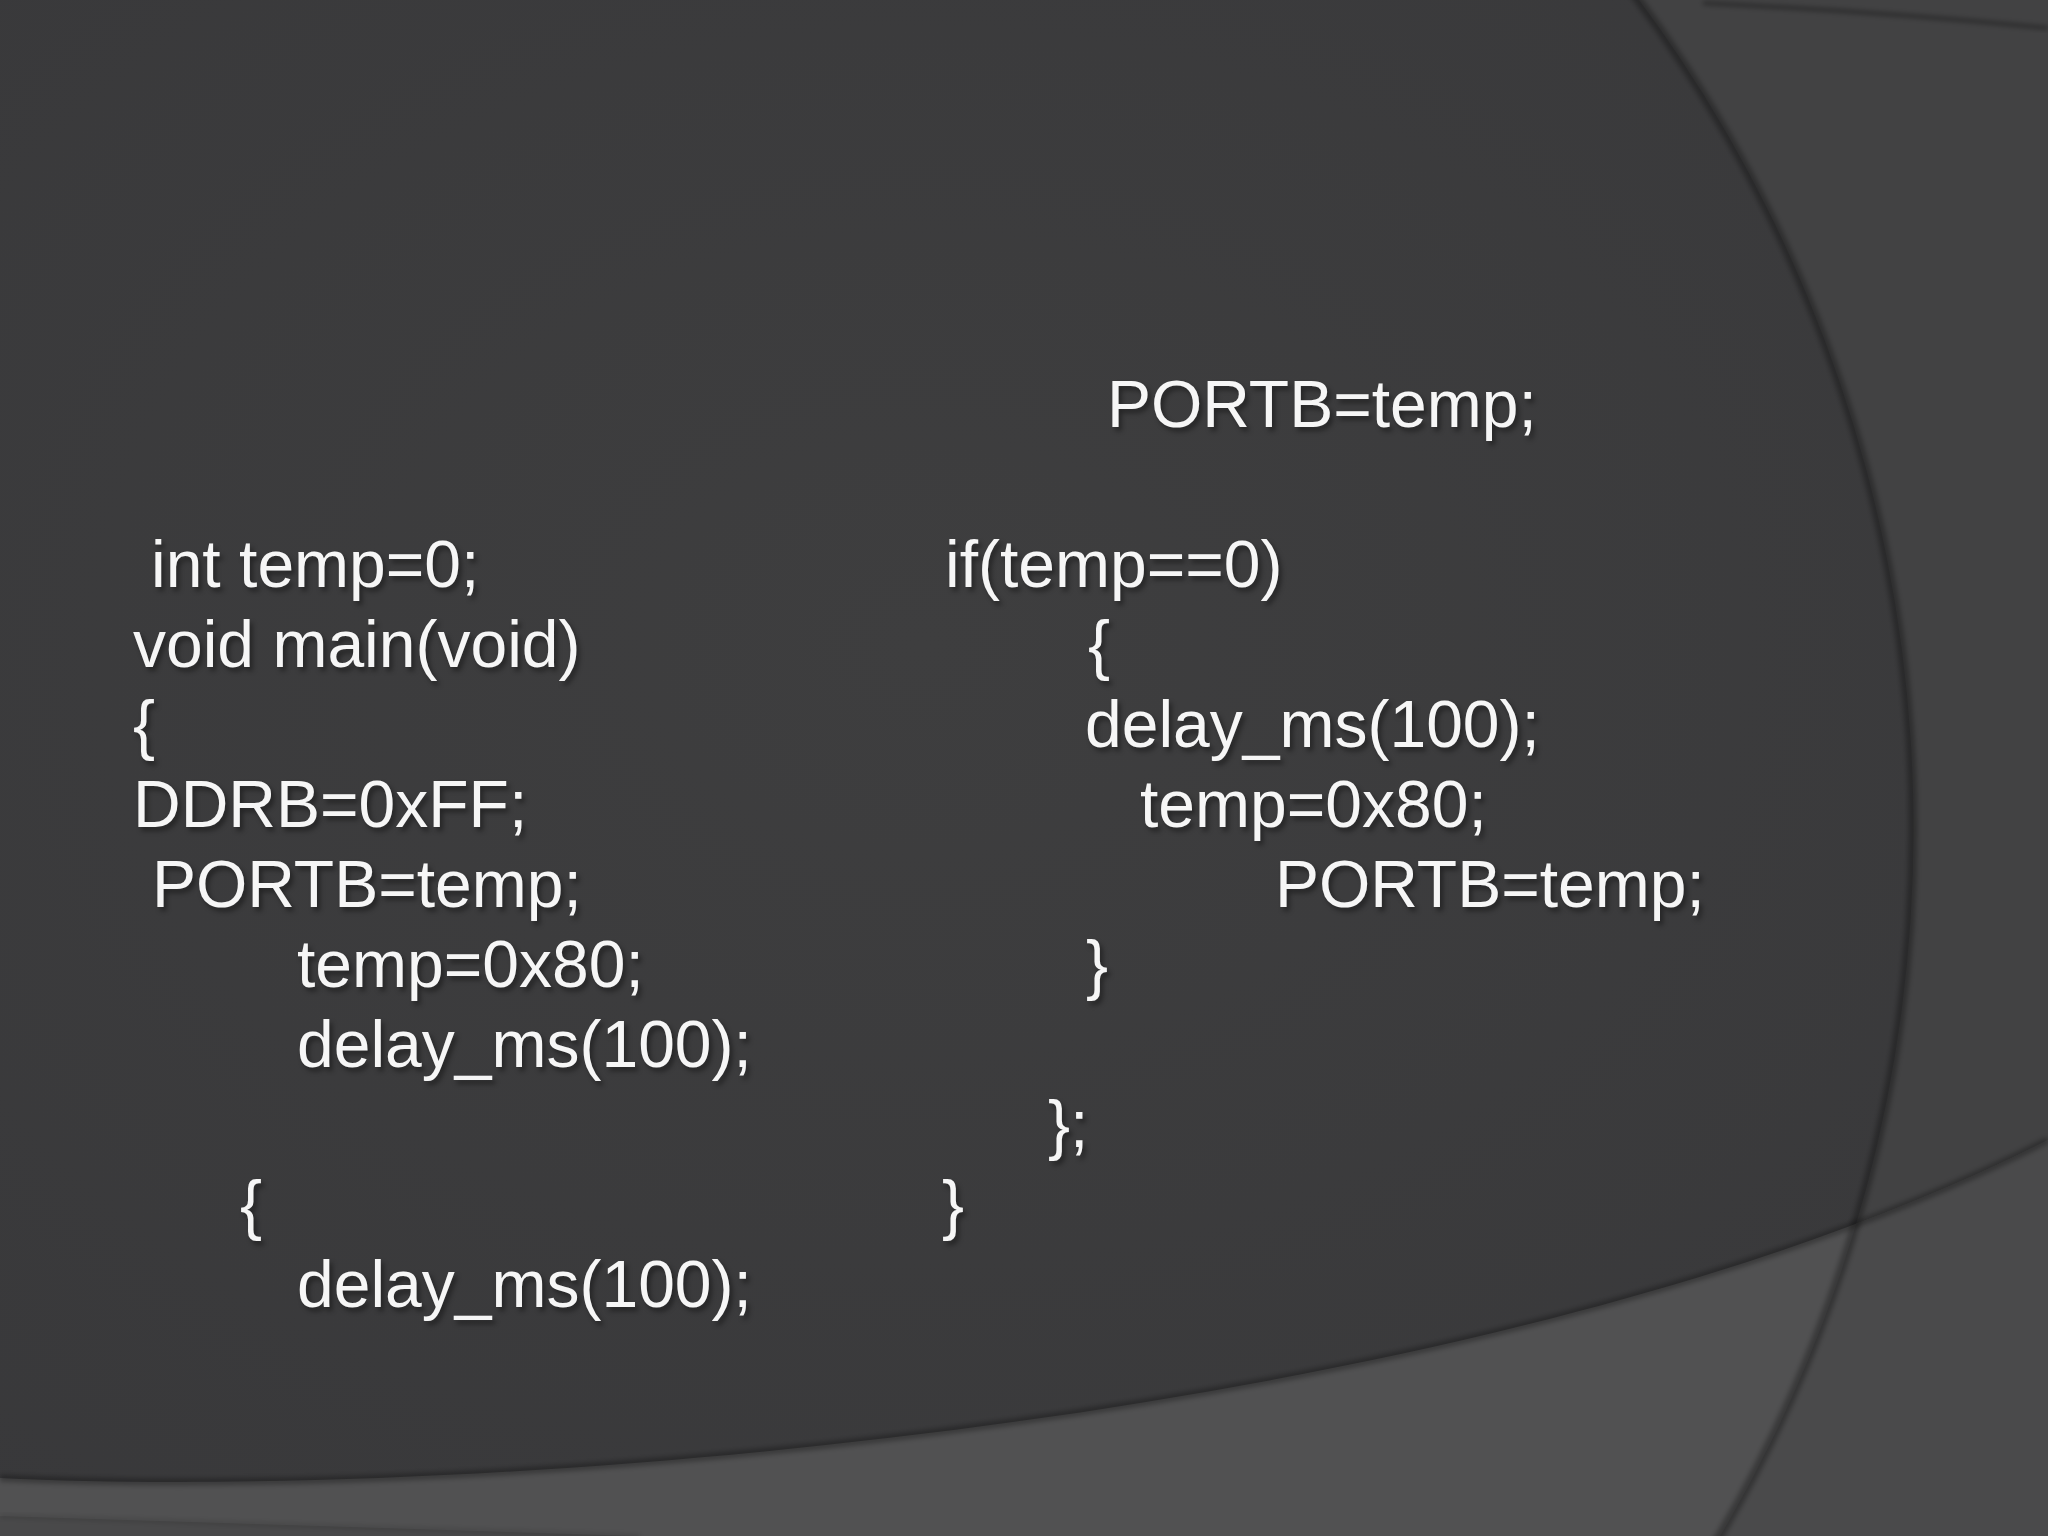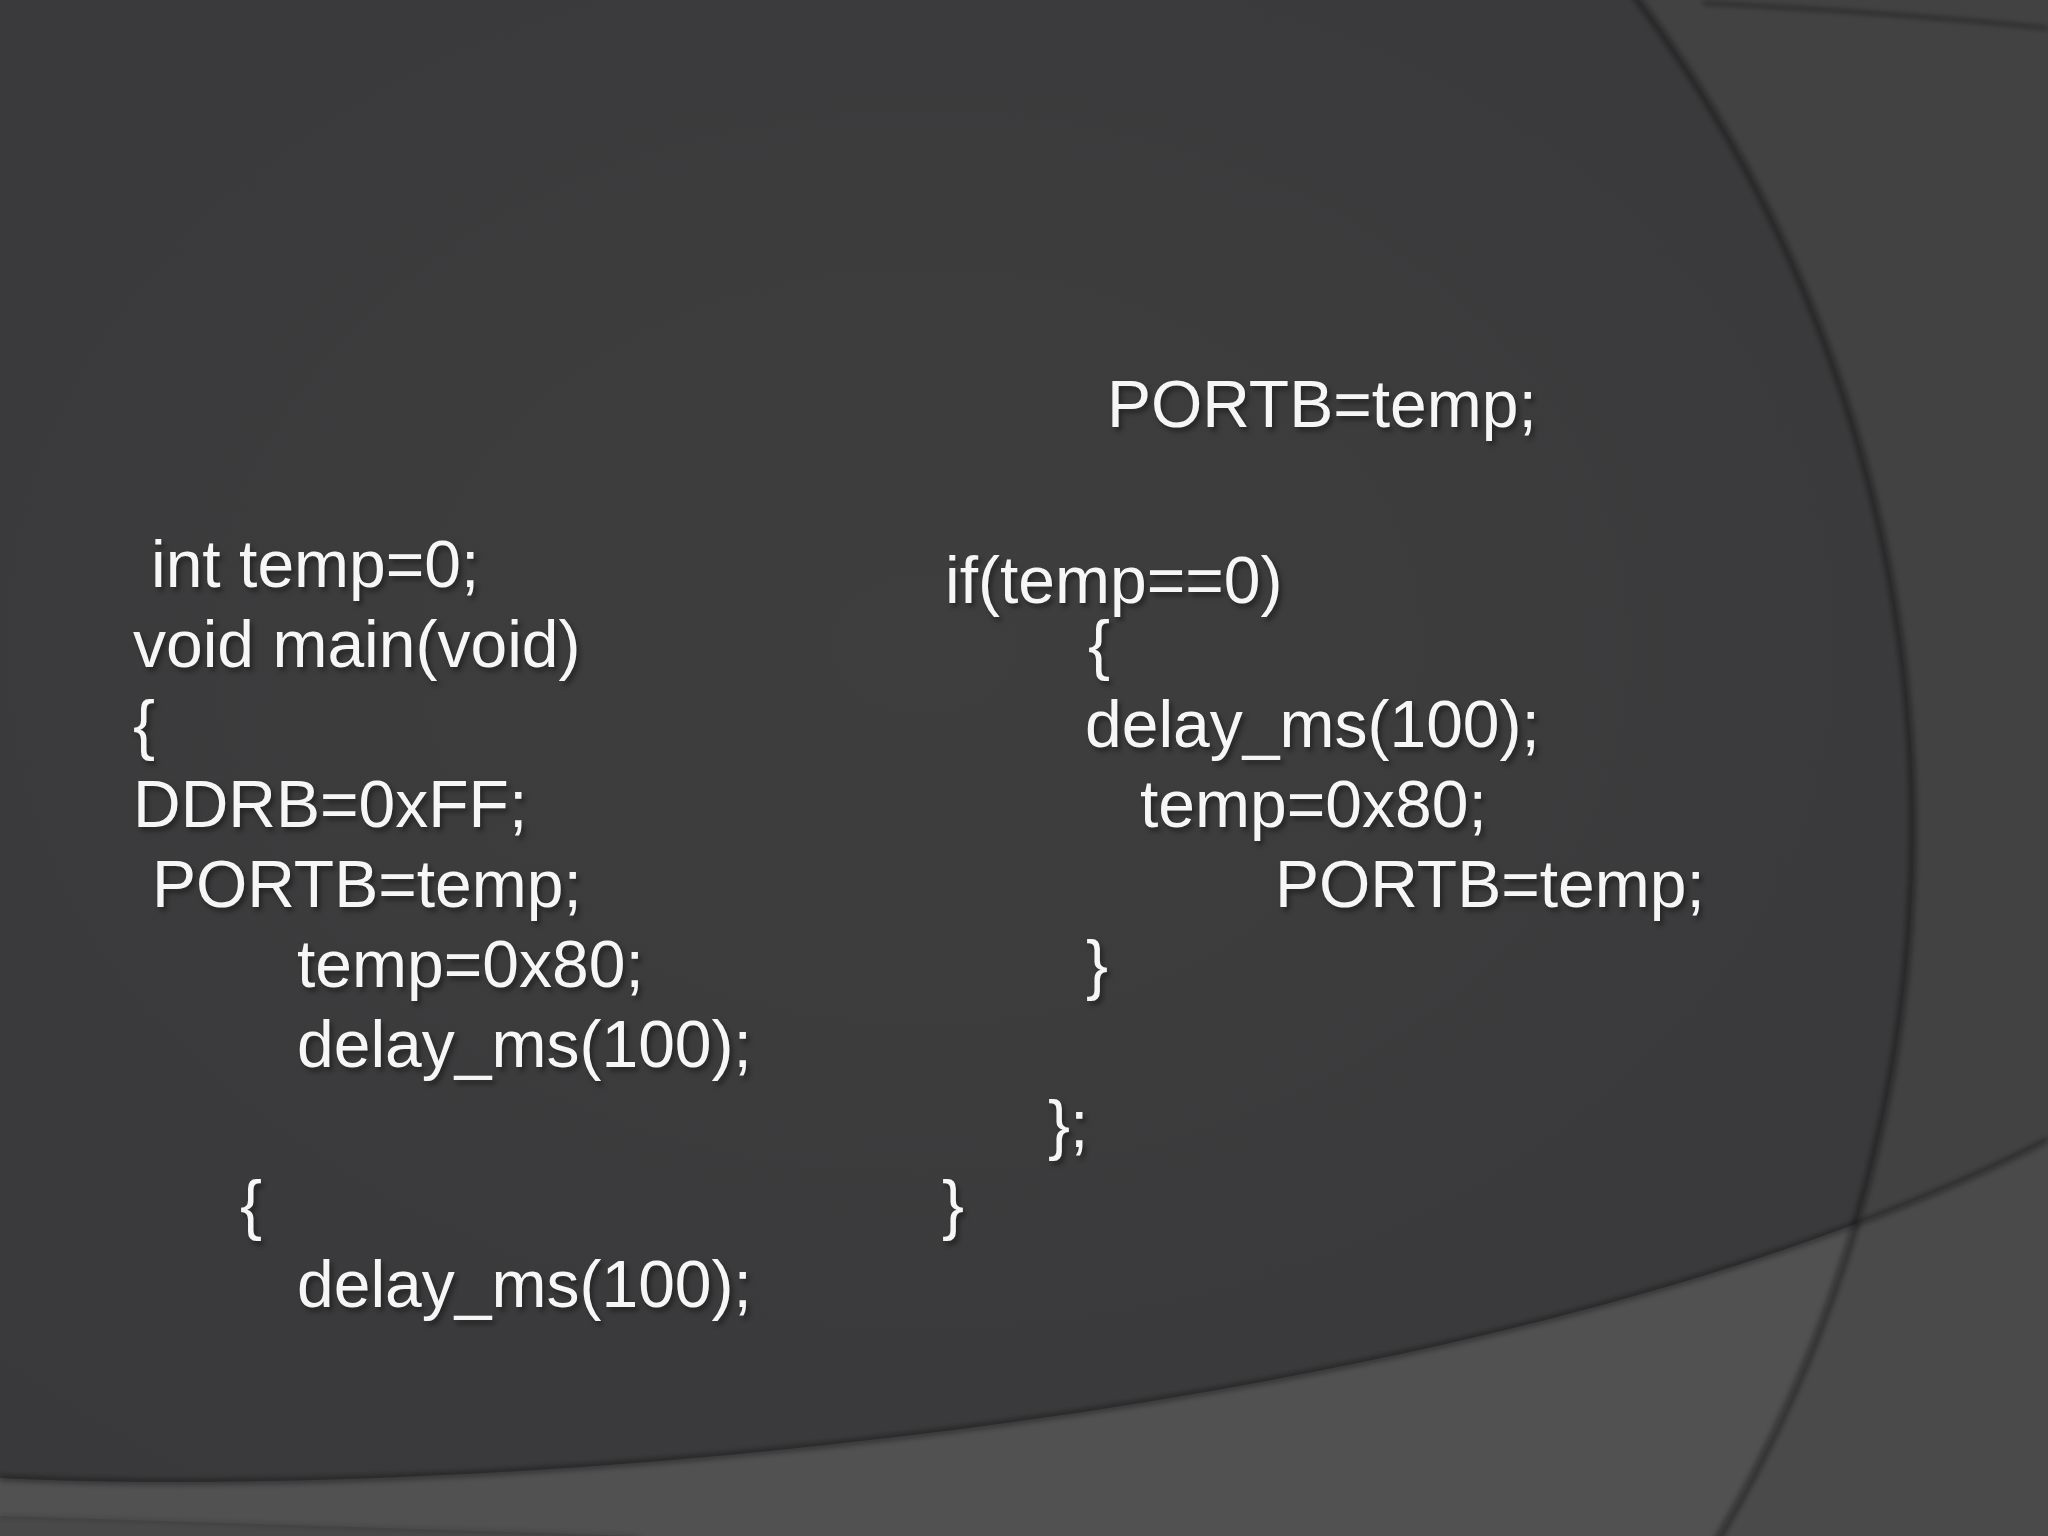--- a/index.html
+++ b/index.html
@@ -75,21 +75,21 @@
       <div class="code-line" style="left: 133px; top: 524px; margin-left: 18px;">int temp=0;</div>
       <div class="code-line" style="left: 133px; top: 604px;">void main(void)</div>
       <div class="code-line" style="left: 133px; top: 684px;">{</div>
       <div class="code-line" style="left: 133px; top: 764px;">DDRB=0xFF;</div>
       <div class="code-line" style="left: 152px; top: 844px;">PORTB=temp;</div>
       <div class="code-line" style="left: 297px; top: 924px;">temp=0x80;</div>
       <div class="code-line" style="left: 297px; top: 1004px;">delay_ms(100);</div>
       <div class="code-line" style="left: 240px; top: 1164px;">{</div>
       <div class="code-line" style="left: 297px; top: 1244px;">delay_ms(100);</div>
       <div class="code-line" style="left: 1107px; top: 364px;">PORTB=temp;</div>
-      <div class="code-line" style="left: 945px; top: 524px; margin-top: 16px;">if(temp==0)</div>
+      <div class="code-line" style="left: 945px; top: 524px;">if(temp==0)</div>
       <div class="code-line" style="left: 1088px; top: 604px;">{</div>
       <div class="code-line" style="left: 1085px; top: 684px;">delay_ms(100);</div>
       <div class="code-line" style="left: 1140px; top: 764px;">temp=0x80;</div>
       <div class="code-line" style="left: 1275px; top: 844px;">PORTB=temp;</div>
       <div class="code-line" style="left: 1086px; top: 924px;">}</div>
       <div class="code-line" style="left: 1048px; top: 1084px;">};</div>
       <div class="code-line" style="left: 942px; top: 1164px;">}</div>
     </div>
 
 </div>

